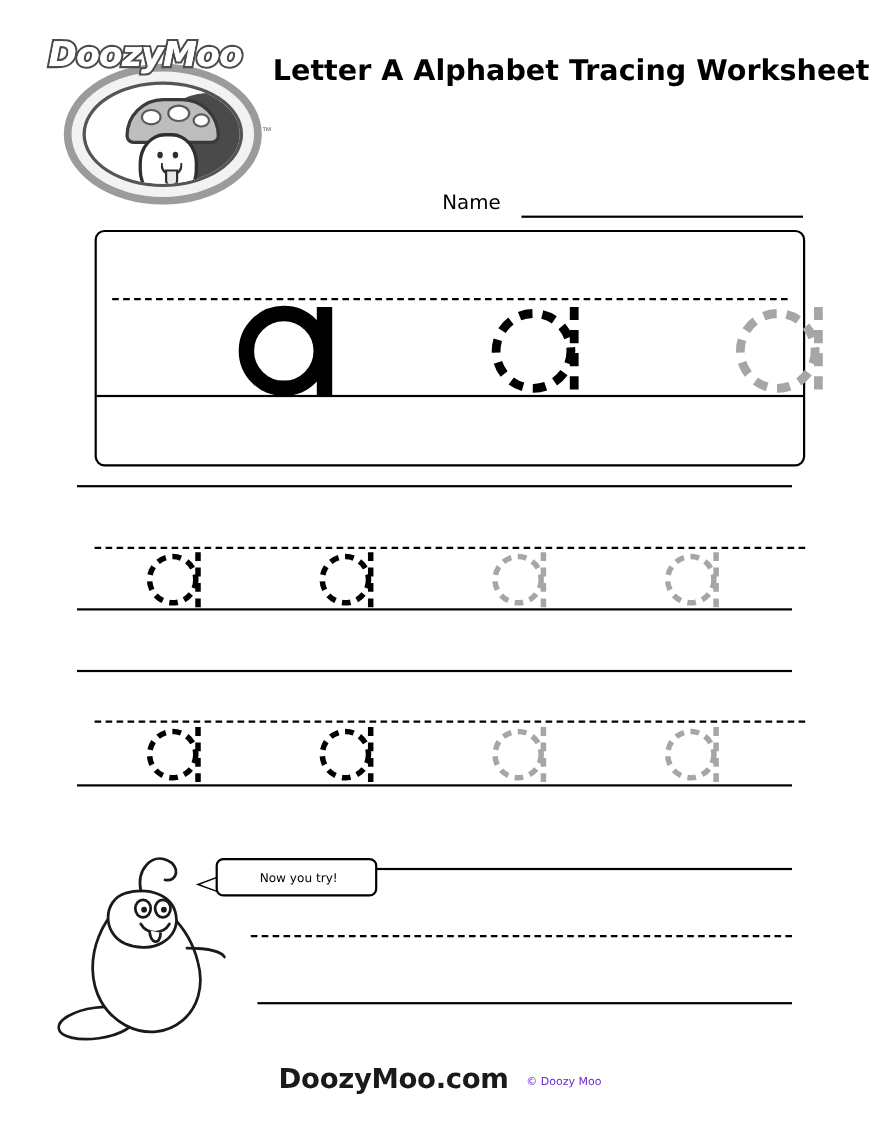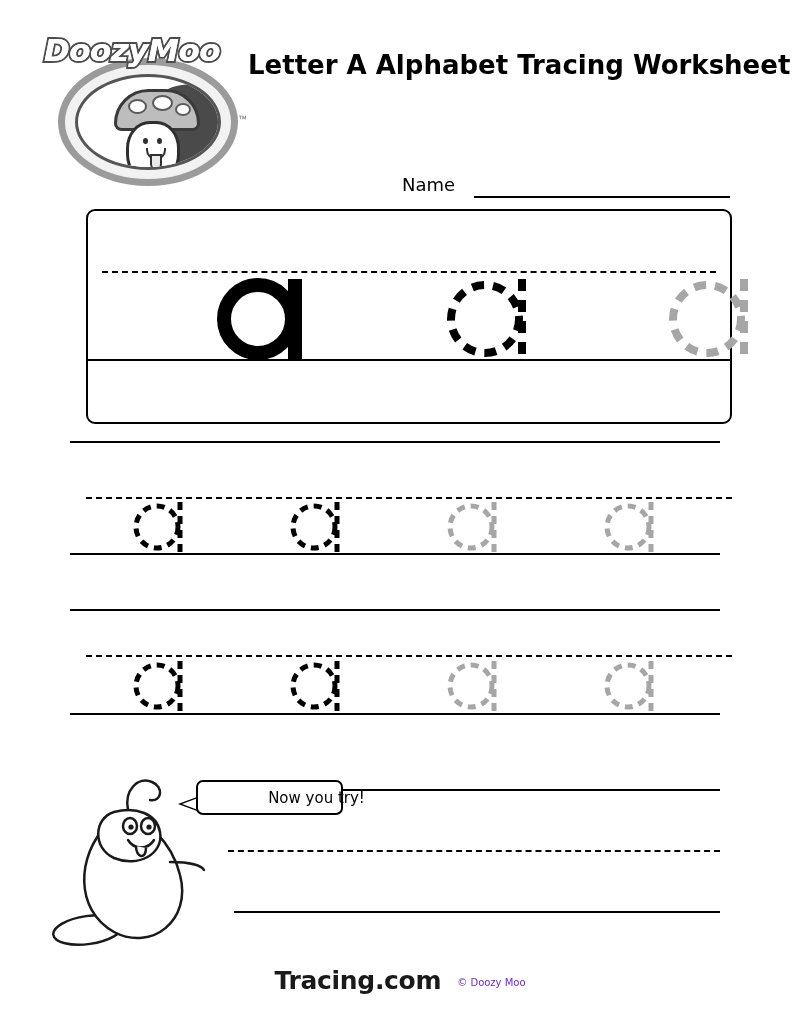--- a/index.html
+++ b/index.html
@@ -267,23 +267,22 @@
   }
   .bubble-text {
     position: absolute;
     left: 0;
     top: 0;
     width: 147px;
     height: 35px;
     line-height: 33px;
     text-align: center;
     font-family: "DejaVu Sans", sans-serif;
-    font-size: 15px;
+    font-size: 11px;
     color: #000000;
-    margin-left: 45px;
   }
   .bubble-tail {
     position: absolute;
     left: 178px;
     top: 797px;
     width: 0; height: 0;
     border-top: 7px solid transparent;
     border-bottom: 7px solid transparent;
     border-right: 19px solid #000000;
   }
@@ -478,16 +477,16 @@
     </svg>
   </div>
 
   <div class="bubble-tail"></div>
   <div class="bubble-tail-inner"></div>
   <div class="bubble">
     <div class="bubble-text">Now you try!</div>
   </div>
 
   <div class="footer">
-    <span class="footer-brand">Tracing.com</span><span class="footer-copy">© Doozy Moo</span>
+    <span class="footer-brand">DoozyMoo.com</span><span class="footer-copy">© Doozy Moo</span>
   </div>
 
 </div>
 
 </body></html>

